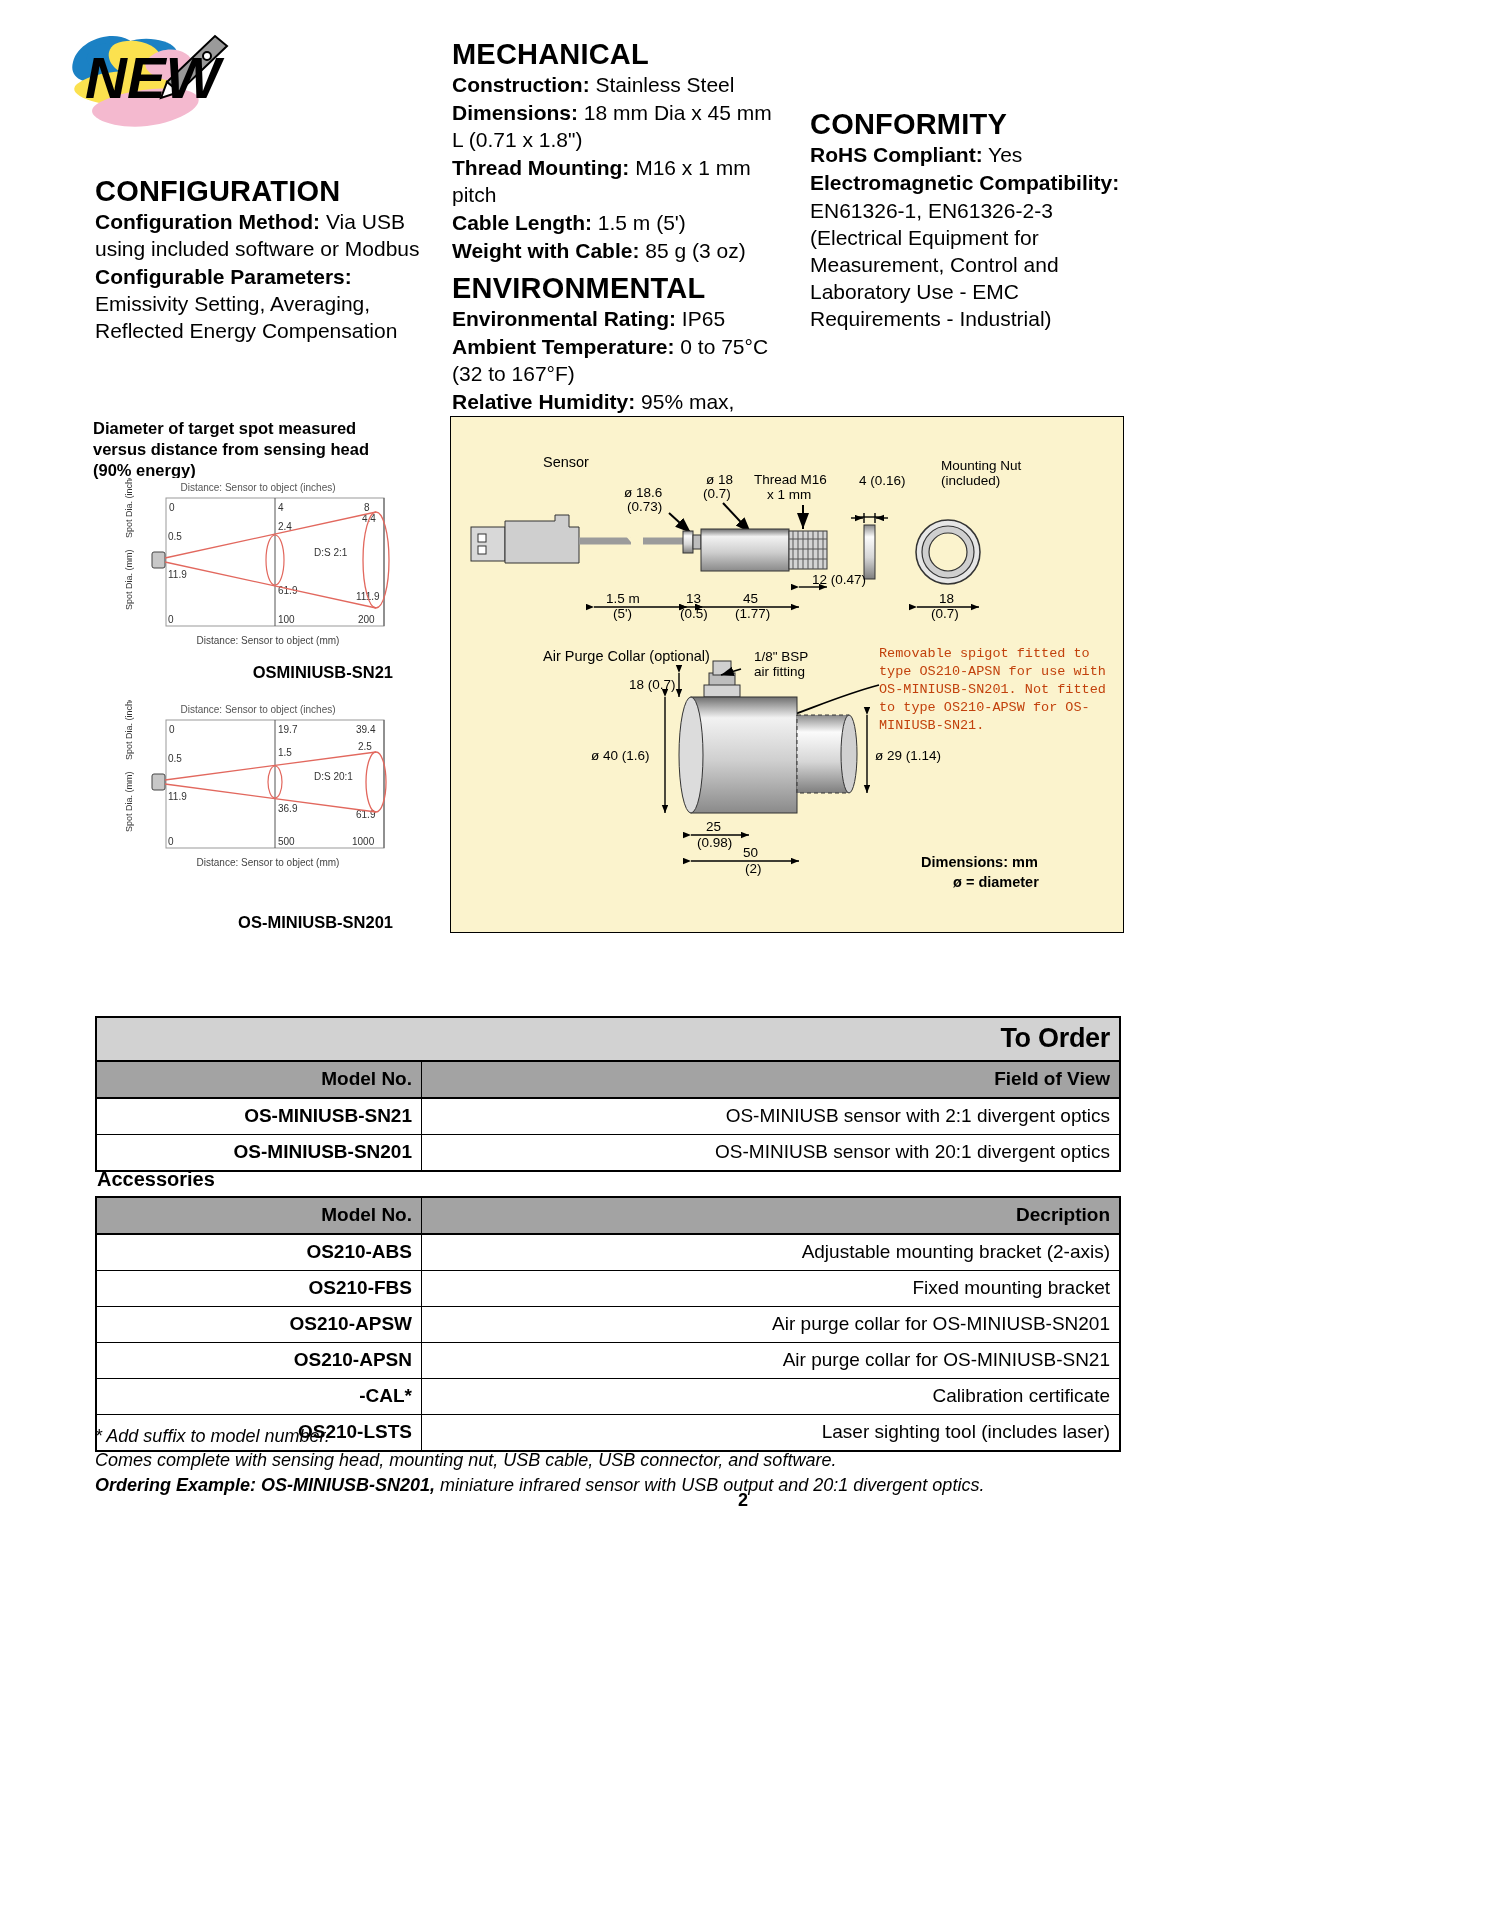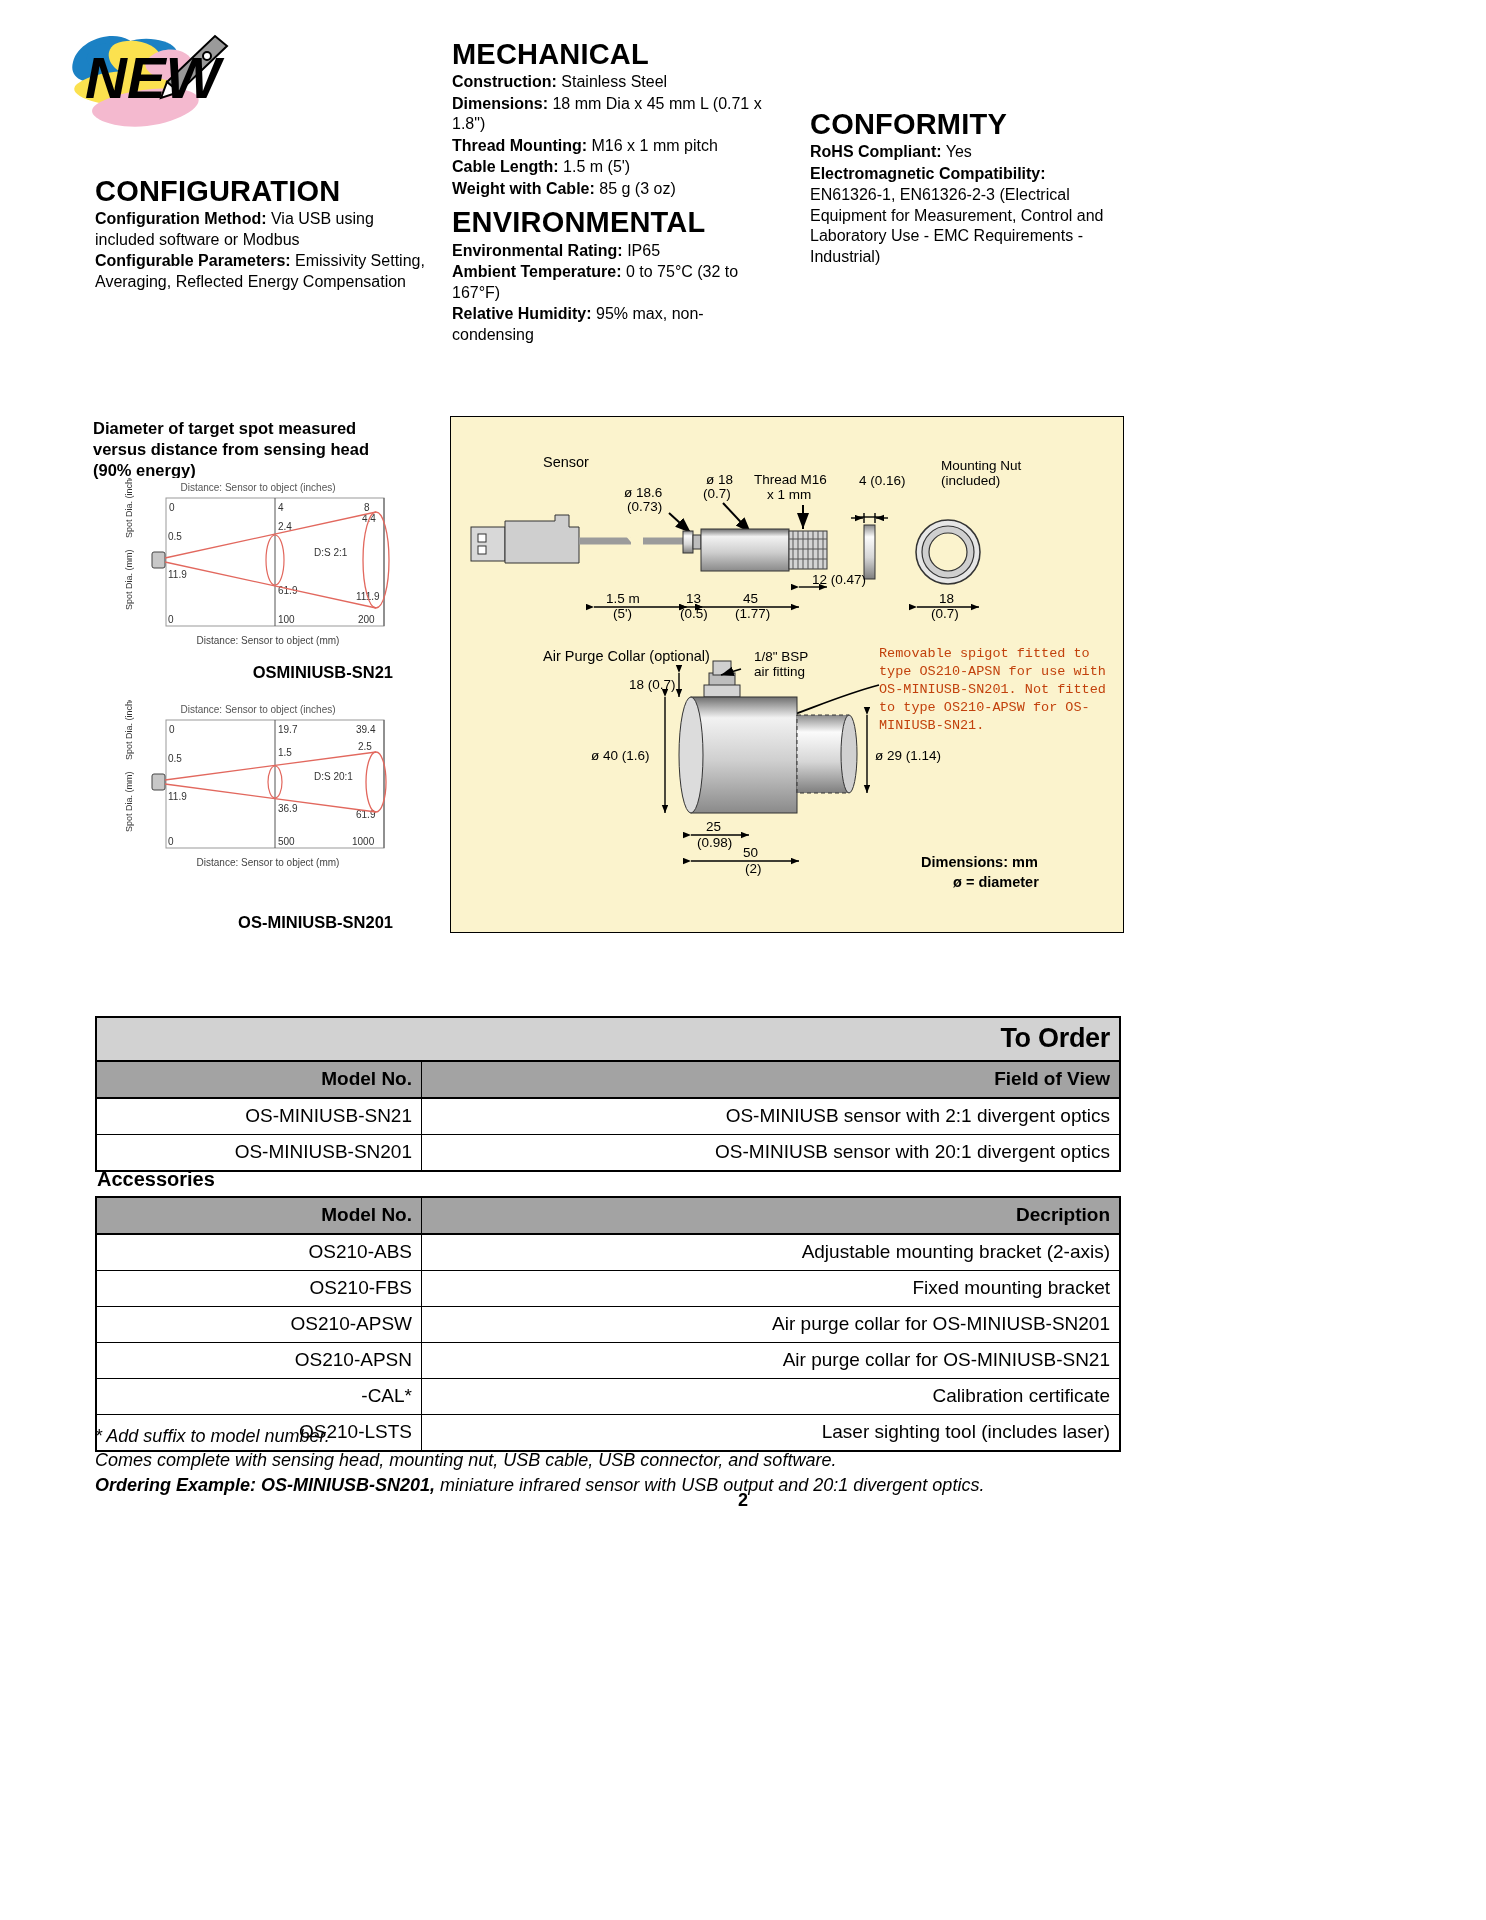--- a/index.html
+++ b/index.html
@@ -16,21 +16,21 @@
   
   .logo{position:absolute;left:55px;top:22px;width:200px;height:130px;}
   .logo svg{display:block;}
 
   
   .spec-col{position:absolute;}
   .sec-head{
     font-size:29px;font-weight:bold;letter-spacing:.2px;
     margin:0 0 2px 0;line-height:1.12;
   }
-  .spec-line{font-size:16px;line-height:1.28;margin:0 0 1px 0;}
+  .spec-line{font-size:21px;line-height:1.28;margin:0 0 1px 0;}
   .spec-line b{font-weight:bold;}
 
   #config-block{left:95px;top:175px;width:330px;}
   #mech-block{left:452px;top:38px;width:320px;}
   #conf-block{left:810px;top:108px;width:330px;}
 
   
   #fov-caption{
     position:absolute;left:93px;top:418px;width:300px;
     font-size:16.5px;font-weight:bold;line-height:1.26;
@@ -65,21 +65,21 @@
     vertical-align:middle;
   }
   .tbl .banner{
     background:#d2d2d2;font-size:27px;font-weight:bold;
     font-stretch:condensed;
     letter-spacing:-.3px;
     padding:5px 9px 6px 9px;
     border-bottom:2px solid #000;
   }
   .tbl .hdr td{background:#a3a3a3;font-weight:bold;border-bottom:2px solid #000;}
-  .tbl .model{font-weight:normal;width:306px;}
+  .tbl .model{font-weight:bold;width:306px;}
 
   #order-table{left:95px;top:1016px;width:1026px;}
   #acc-title{
     position:absolute;left:97px;top:1168px;
     font-size:20px;font-weight:bold;
   }
   #acc-table{left:95px;top:1196px;width:1026px;}
 
   
   #notes{position:absolute;left:95px;top:1424px;width:1030px;

